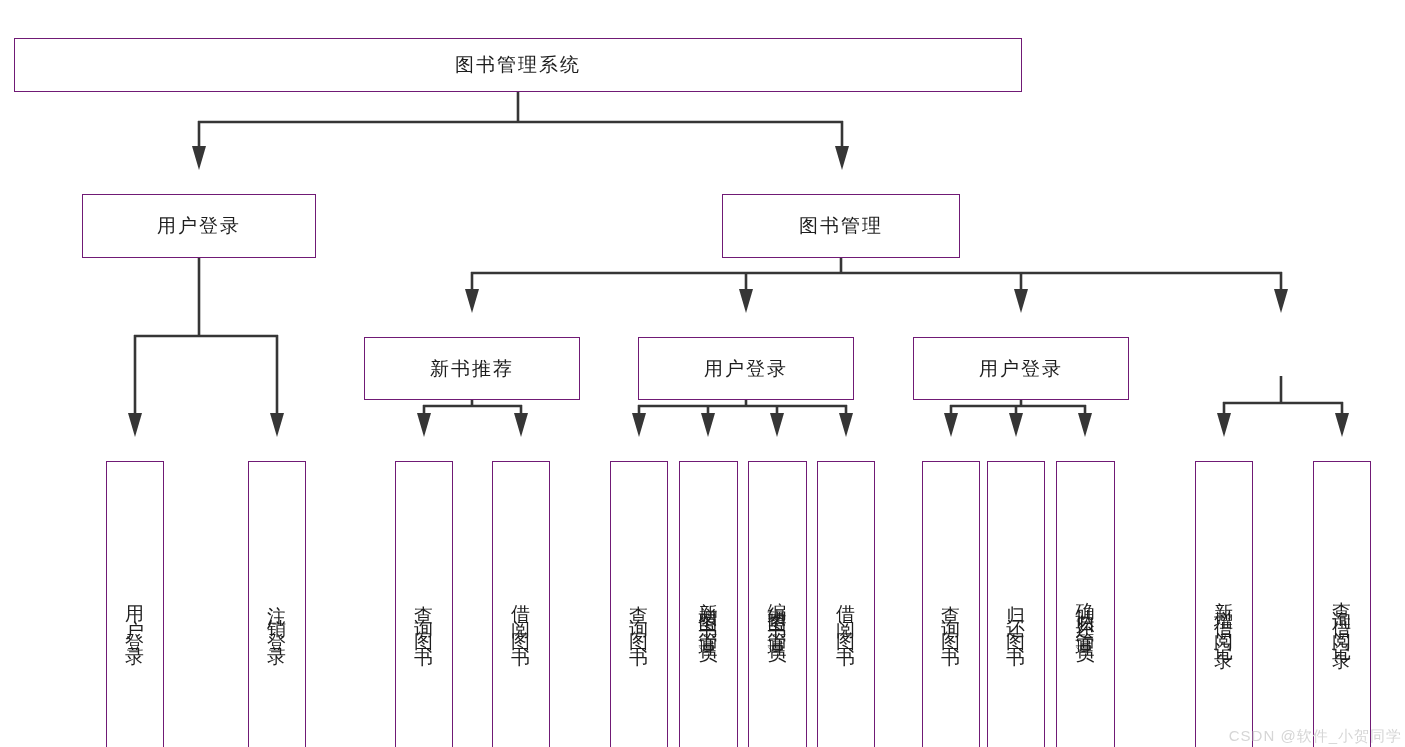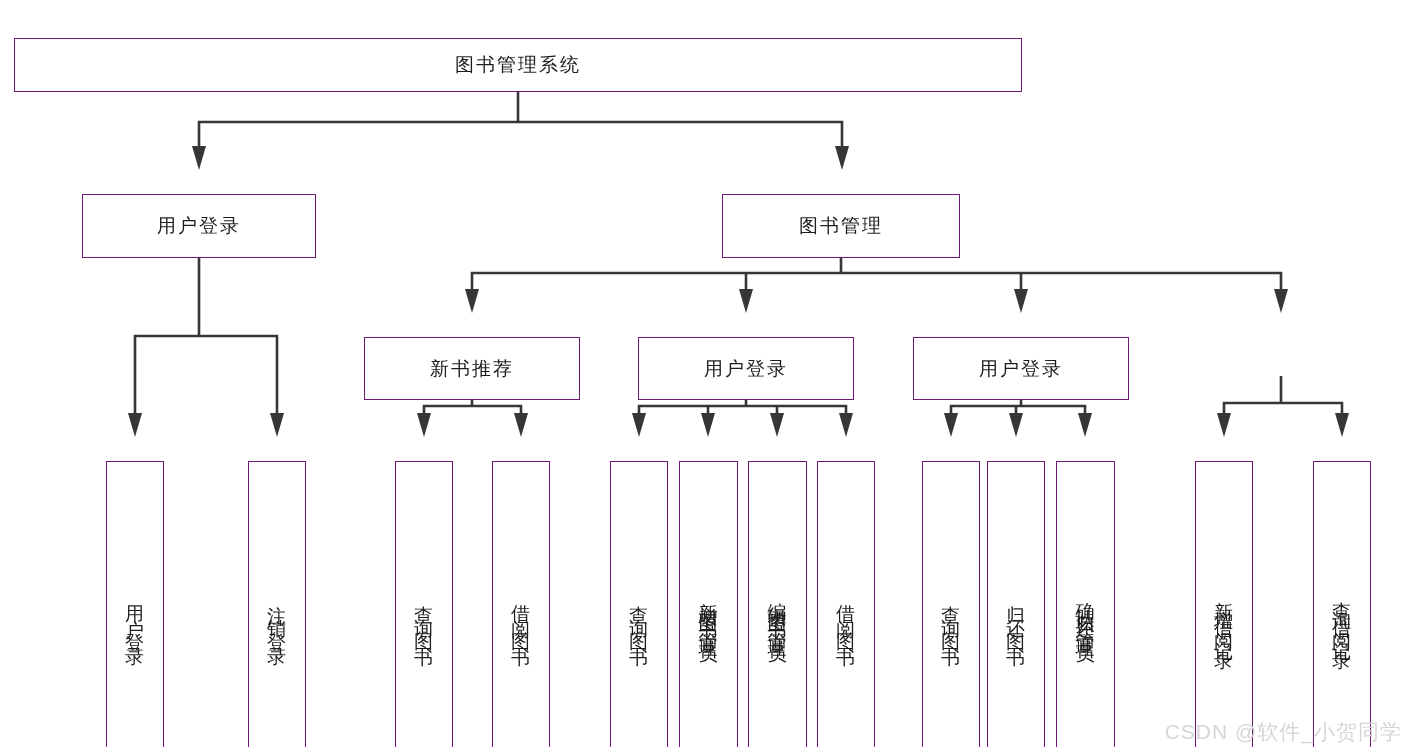--- a/index.html
+++ b/index.html
@@ -43,21 +43,21 @@
     white-space: nowrap;
   }
   .v4 { letter-spacing: 14px; margin-bottom: -14px; }
   .v6 { letter-spacing: 10px; margin-bottom: -10px; }
   .v9 { letter-spacing: 6px;  margin-bottom: -6px; }
   .watermark {
     position: absolute;
     right: 3px;
     bottom: 1px;
     z-index: 5;
-    font-size: 21px;
+    font-size: 15px;
     letter-spacing: 1px;
     color: #d6d6d6;
     white-space: nowrap;
   }
 </style>
 </head>
 <body>
 
 <div class="canvas">
 

